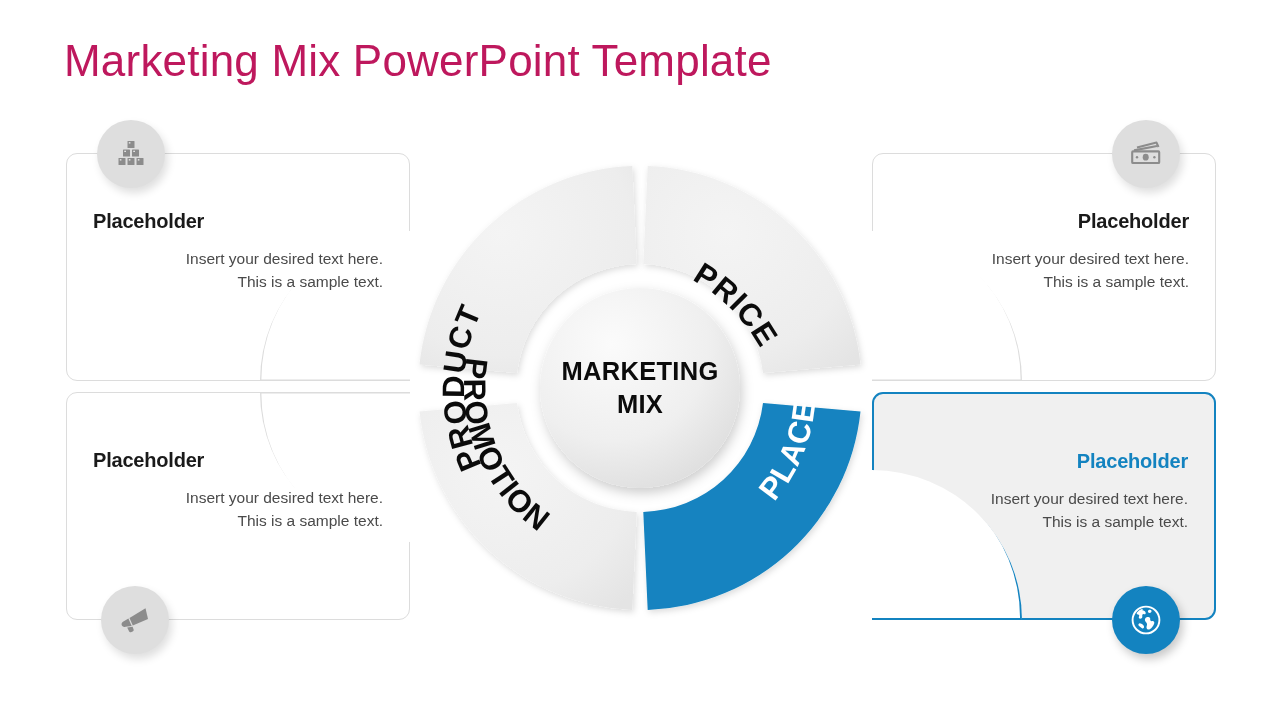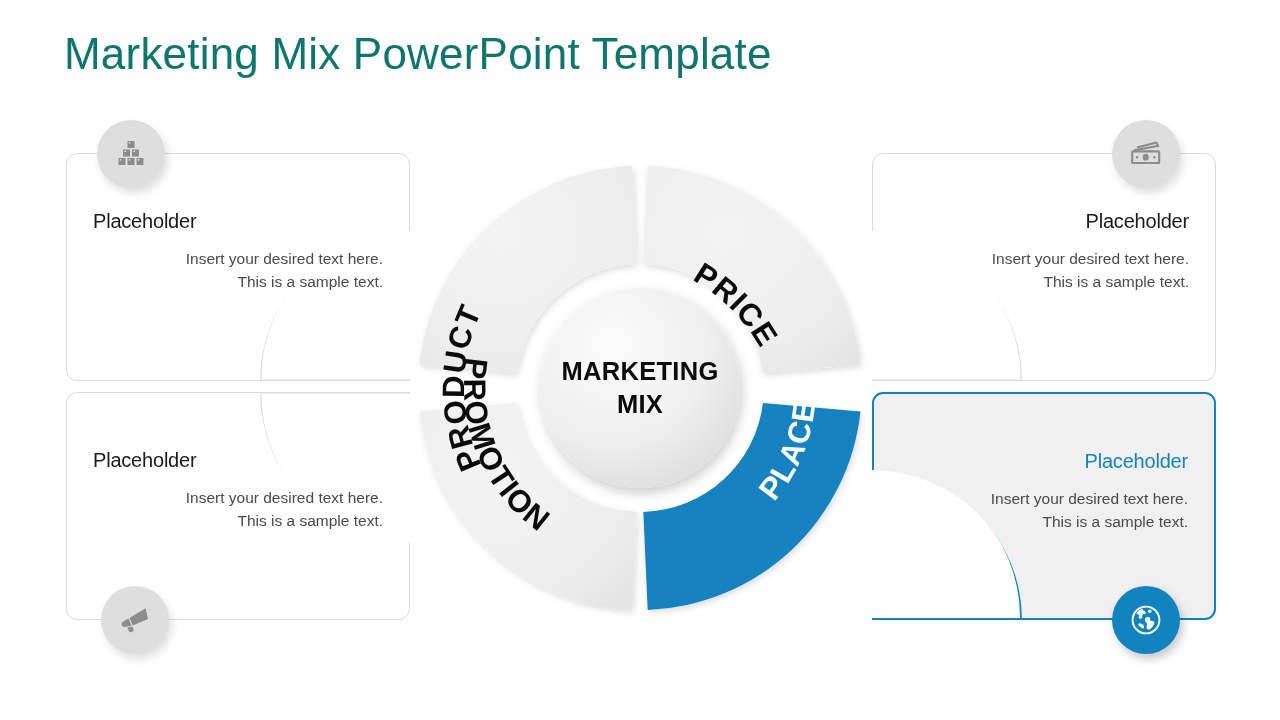--- a/index.html
+++ b/index.html
@@ -9,24 +9,24 @@
     font-family:"Liberation Sans", sans-serif;
     position:relative;
     overflow:hidden;
   }
 
   #slide { position:absolute; inset:0; }
 
   
   .title {
     position:absolute;
-    left:64px; top:29px;
+    left:64px; top:36px;
     font-size:44px;
     font-weight:300;
-    color:#0f766e;
+    color:#be185d;
     letter-spacing:0.2px;
     white-space:nowrap;
     font-stretch:condensed;
   }
 
   
   .card {
     position:absolute;
     border:1.4px solid #dcdcdc;
     border-radius:11px;
@@ -54,21 +54,21 @@
        box-shadow:inset 2px 2px 0 -0.6px #dcdcdc; }
   .card.tr .notch { left:-1px;  bottom:-1px; border-top-right-radius:150px;
        box-shadow:inset -2px -2px 0 -0.6px #dcdcdc; }
   .card.br .notch { left:-2px;  bottom:-2px; border-top-right-radius:150px;
        box-shadow:inset -3px -3px 0 -1px #1383c0; }
 
   .card-body { position:absolute; left:26px; right:26px; top:56px; }
   .card.tr .card-body, .card.br .card-body { text-align:right; }
 
   .ph-title {
-    font-size:20px; font-weight:normal; color:#1a1a1a;
+    font-size:20px; font-weight:bold; color:#1a1a1a;
     margin-bottom:15px; letter-spacing:-0.2px;
   }
   .card.br .ph-title { color:#1383c0; }
   .ph-text {
     font-size:15.5px; color:#4a4a4a; line-height:1.48; font-weight:300;text-align:right;
   }
 
   
   .icon-circle {
     position:absolute;

